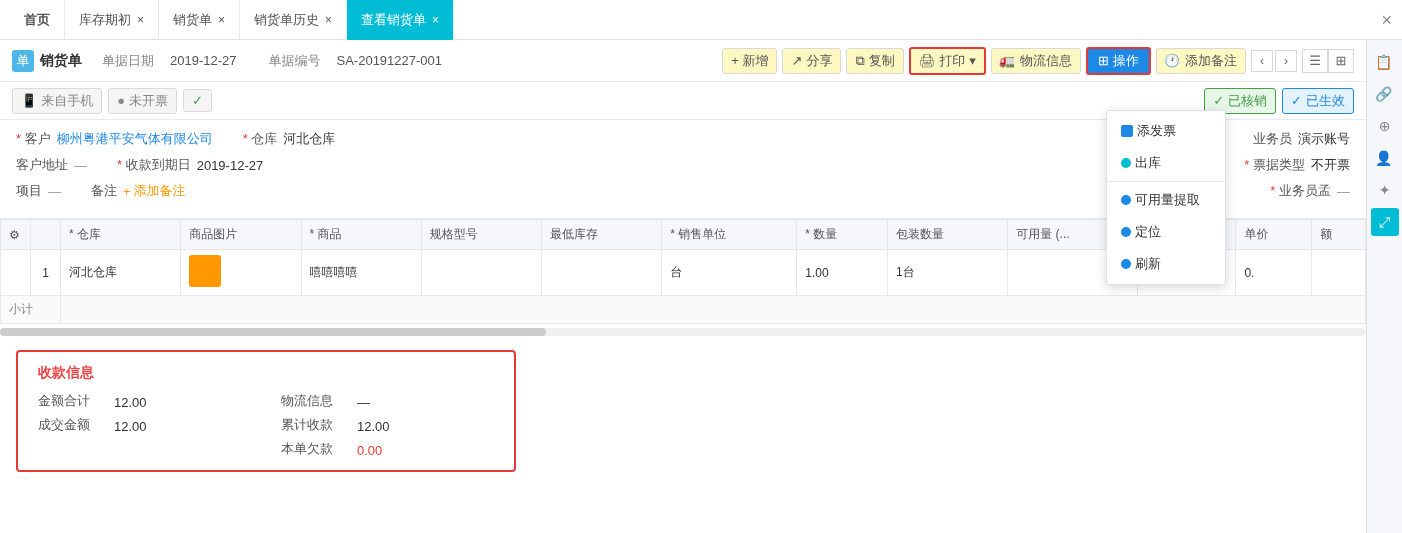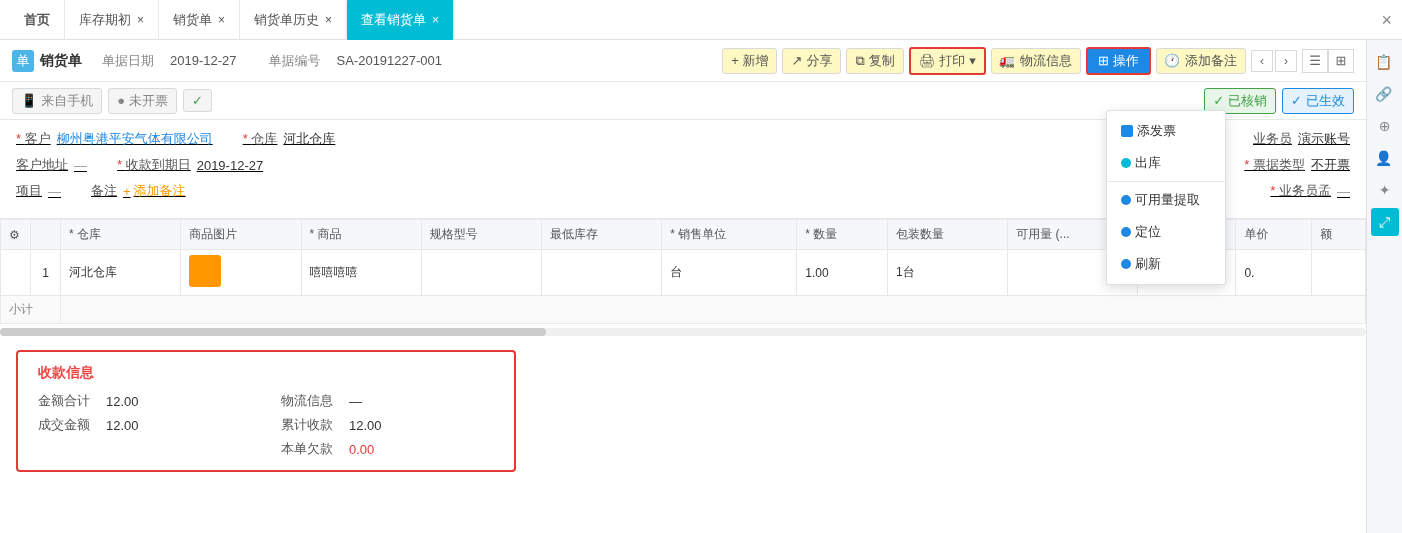--- a/index.html
+++ b/index.html
@@ -83,21 +83,21 @@
     .view-btn {
       width: 26px; height: 24px; border: 1px solid #d9d9d9; background: #fff;
       cursor: pointer; display: flex; align-items: center; justify-content: center;
       font-size: 13px; color: #666;
     }
 
     
     .form-area {
       padding: 10px 16px; background: #fff; border-bottom: 1px solid #e8e8e8;
     }
-    .form-row { display: flex; align-items: center; margin-bottom: 8px; gap: 30px; text-decoration: underline; }
+    .form-row { display: flex; align-items: center; margin-bottom: 8px; gap: 30px; }
     .form-field { display: flex; align-items: center; gap: 6px; }
     .form-label { color: #555; white-space: nowrap; }
     .form-label.required::before { content: '* '; color: #e53935; }
     .form-value { color: #333; font-weight: 500; }
     .form-value.link { color: #1e88e5; cursor: pointer; }
     .form-value.muted { color: #999; }
     .add-note { color: #ff9800; cursor: pointer; display: flex; align-items: center; gap: 3px; }
 
     
     .table-area { overflow-x: auto; }
@@ -114,21 +114,21 @@
     .row-num { text-align: center; color: #888; }
     .product-img { width: 32px; height: 32px; background: #ff9800; border-radius: 3px; display: inline-block; }
 
     
     .summary-box {
       border: 2px solid #e53935; border-radius: 4px; padding: 12px 20px;
       margin: 10px 16px; background: #fff; max-width: 500px;
     }
     .summary-title { font-weight: bold; color: #ef4444; margin-bottom: 10px; font-size: 14px; }
     .summary-grid { display: grid; grid-template-columns: 1fr 1fr; gap: 6px 30px; }
-    .summary-item { display: flex; align-items: center; gap: 16px; }
+    .summary-item { display: flex; align-items: flex-end; gap: 24px; }
     .summary-label { color: #555; white-space: nowrap; }
     .summary-val { color: #333; }
     .summary-val.red { color: #e53935; }
 
     
     .dropdown-menu {
       position: absolute; top: 70px; right: 140px; background: #fff;
       border: 1px solid #e0e0e0; border-radius: 3px; box-shadow: 0 3px 12px rgba(0,0,0,0.15);
       z-index: 100; min-width: 120px; padding: 4px 0;
     }

